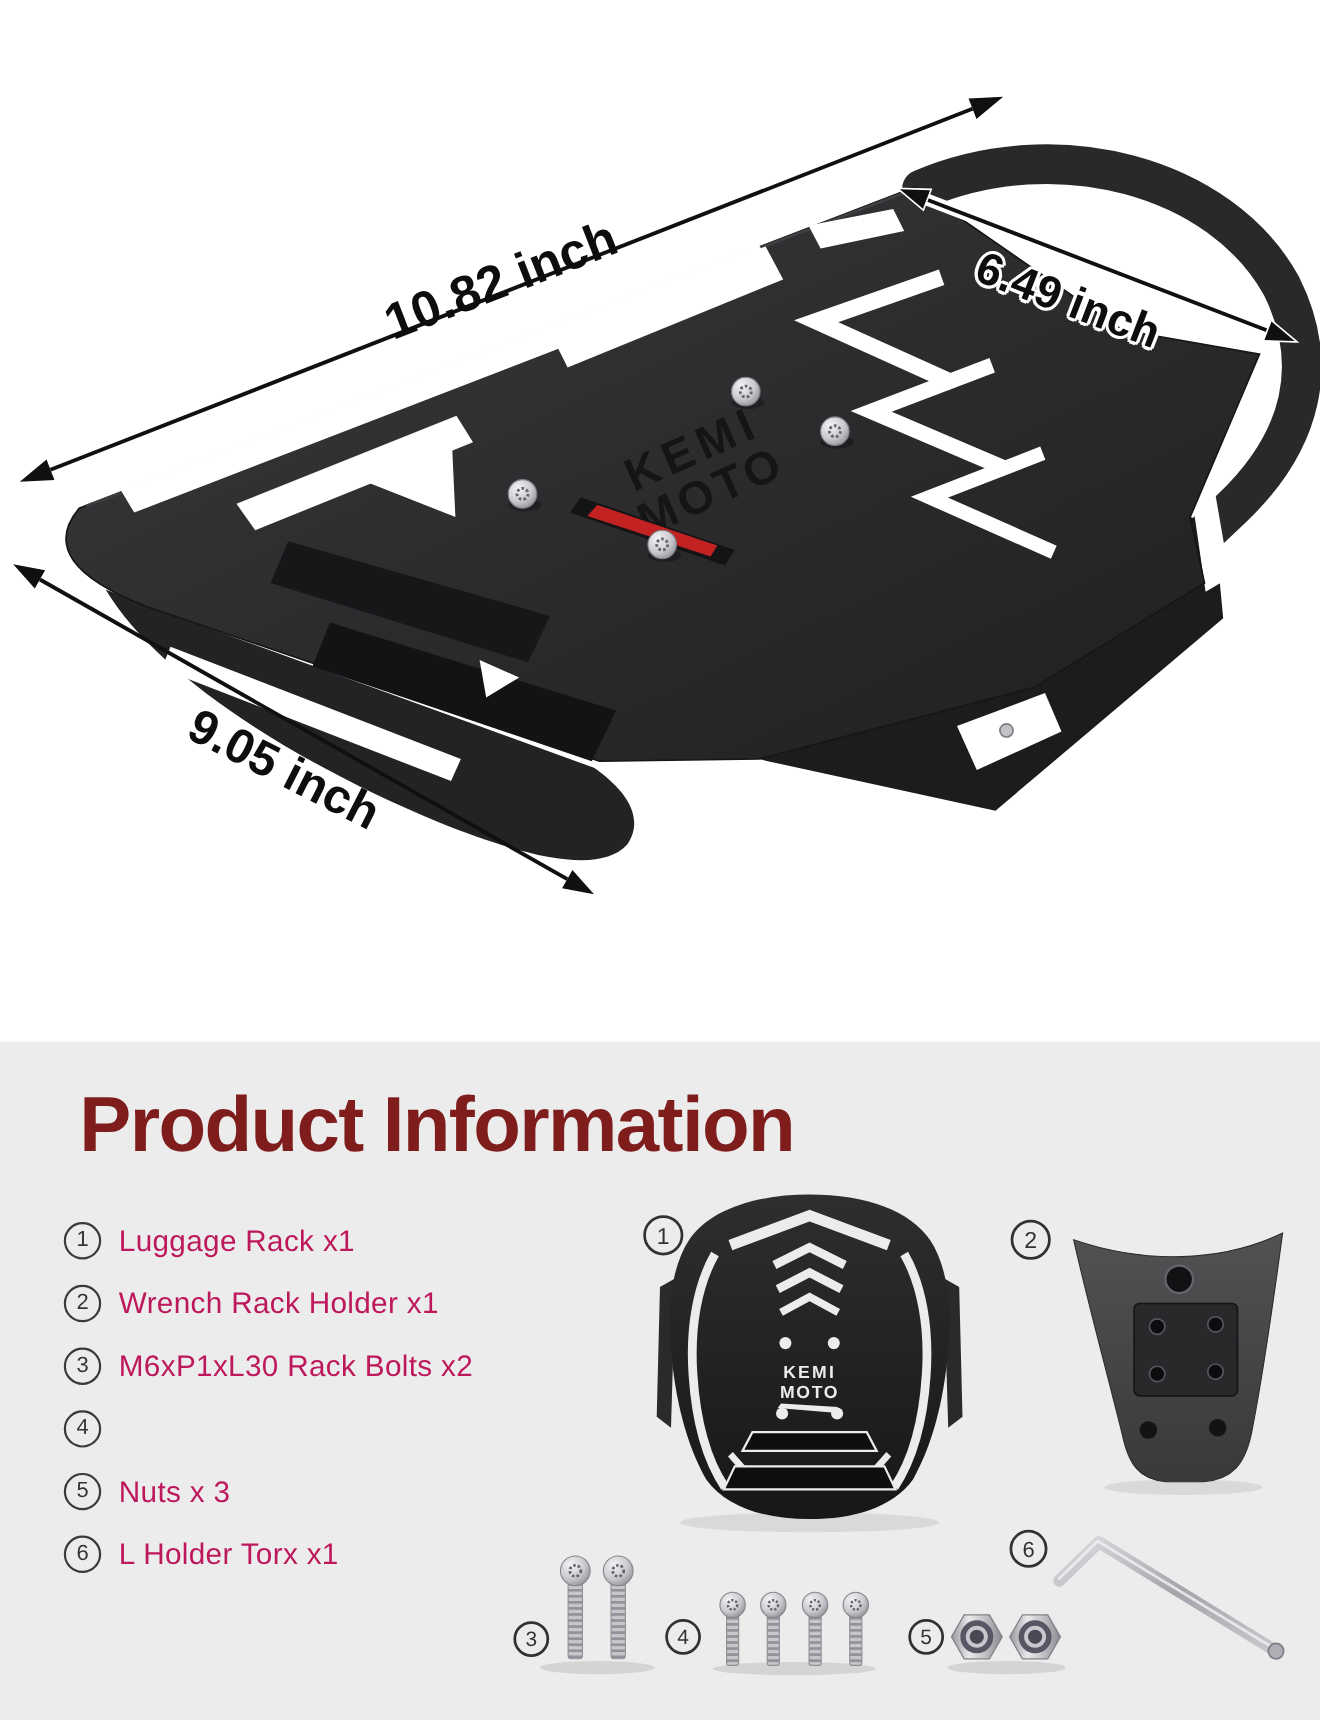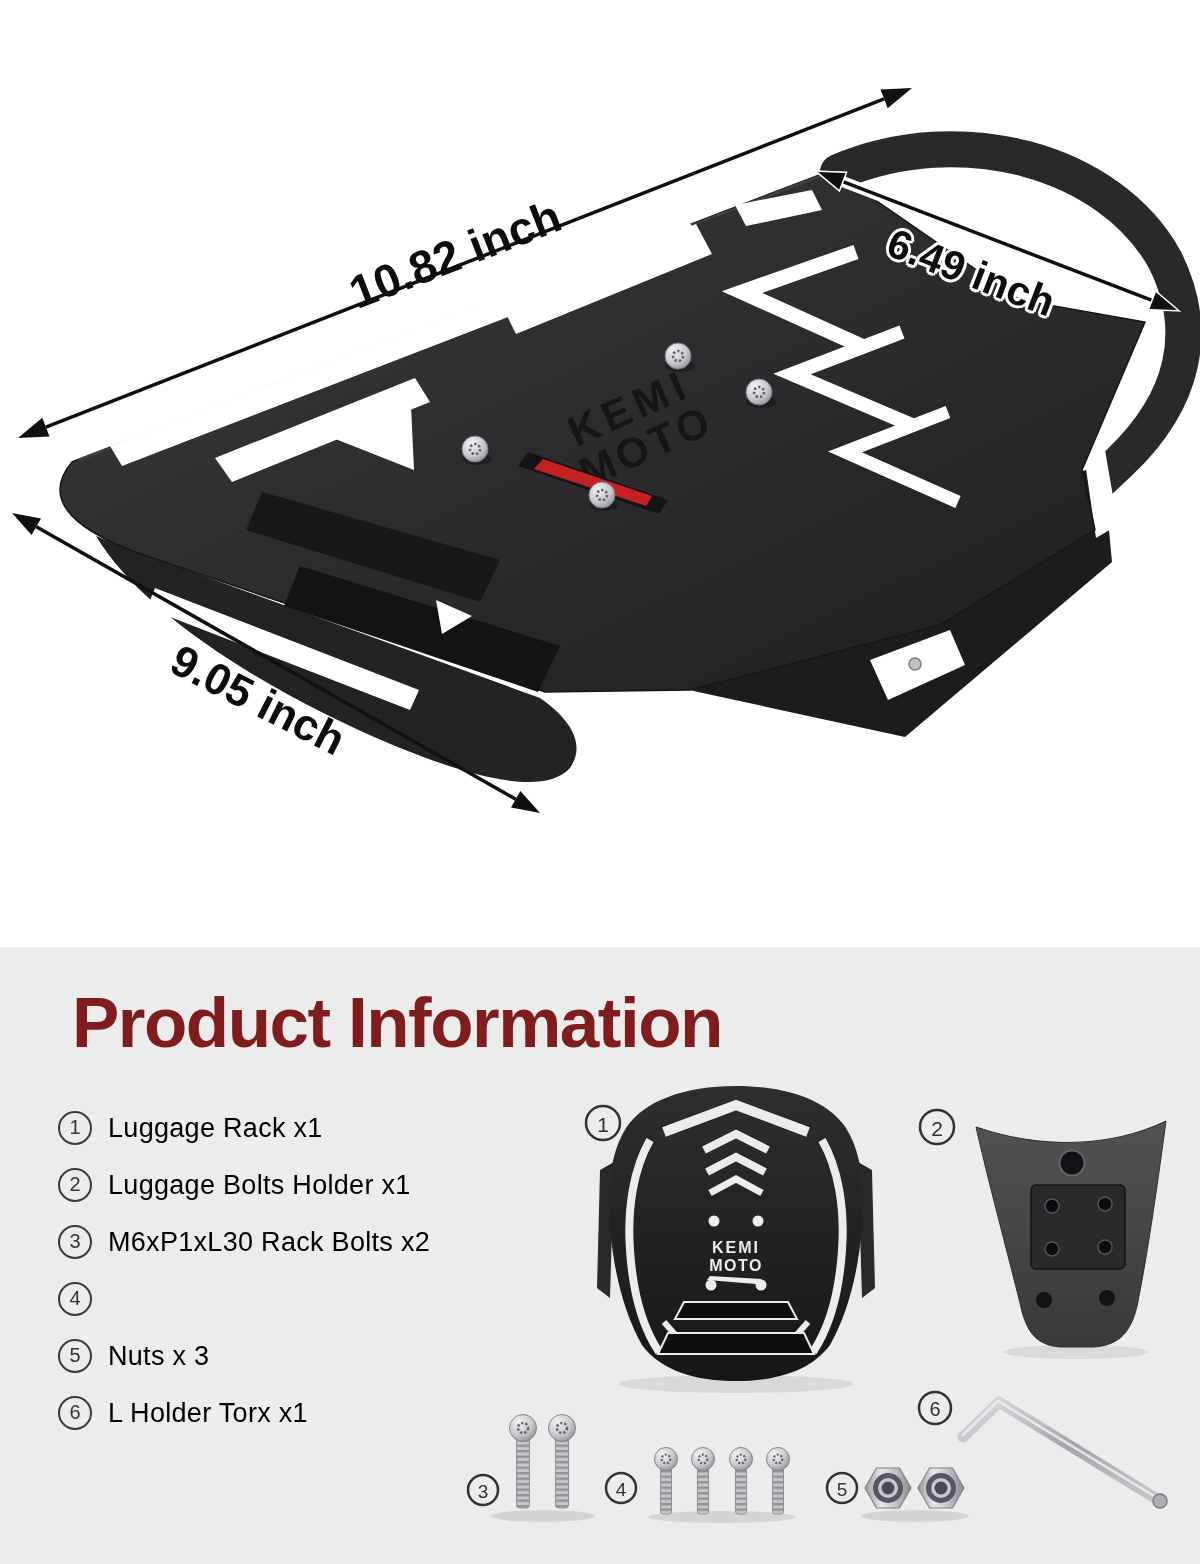--- a/index.html
+++ b/index.html
@@ -16,21 +16,21 @@
   .dim-depth{left:258px;top:700px;font-size:44px;transform:translate(-50%,-50%) rotate(27deg);}
   
   .info{position:absolute;left:0;top:947px;width:1200px;height:617px;background:#ececec;}
   .info-title{position:absolute;left:56px;top:24px;margin:16px;font-size:71px;line-height:1.0;
               font-weight:bold;letter-spacing:-1.5px;color:#7f1d1d;}
   .items{position:absolute;left:58px;top:164px;}
   .item{display:flex;align-items:center;height:34px;margin-bottom:23px;}
   .item .num{flex:none;width:34px;height:34px;box-sizing:border-box;border:2.5px solid #3a3a3c;
              border-radius:50%;text-align:center;font-size:20px;line-height:29px;color:#343436;
              margin-right:16px;}
-  .item .label{font-size:27px;color:#000000;letter-spacing:0.3px;}
+  .item .label{font-size:27px;color:#be185d;letter-spacing:0.3px;}
   .parts-svg{position:absolute;left:0;top:0;}
   svg text{font-family:"Liberation Sans",sans-serif;}
 </style>
 </head>
 <body>
 
 <div class="page">
 
   <section class="photo">
     <svg class="photo-svg" width="1200" height="947" viewBox="0 0 1200 947">
@@ -129,21 +129,21 @@
   <section class="info">
     <h1 class="info-title">Product Information</h1>
 
     <div class="items">
       <div class="item">
         <span class="num">1</span>
         <span class="label">Luggage Rack x1</span>
       </div>
       <div class="item">
         <span class="num">2</span>
-        <span class="label">Luggage Bolts Holder x1</span>
+        <span class="label">Wrench Rack Holder x1</span>
       </div>
       <div class="item">
         <span class="num">3</span>
         <span class="label">M6xP1xL30 Rack Bolts x2</span>
       </div>
       <div class="item">
         <span class="num">4</span>
       </div>
       <div class="item">
         <span class="num">5</span>

